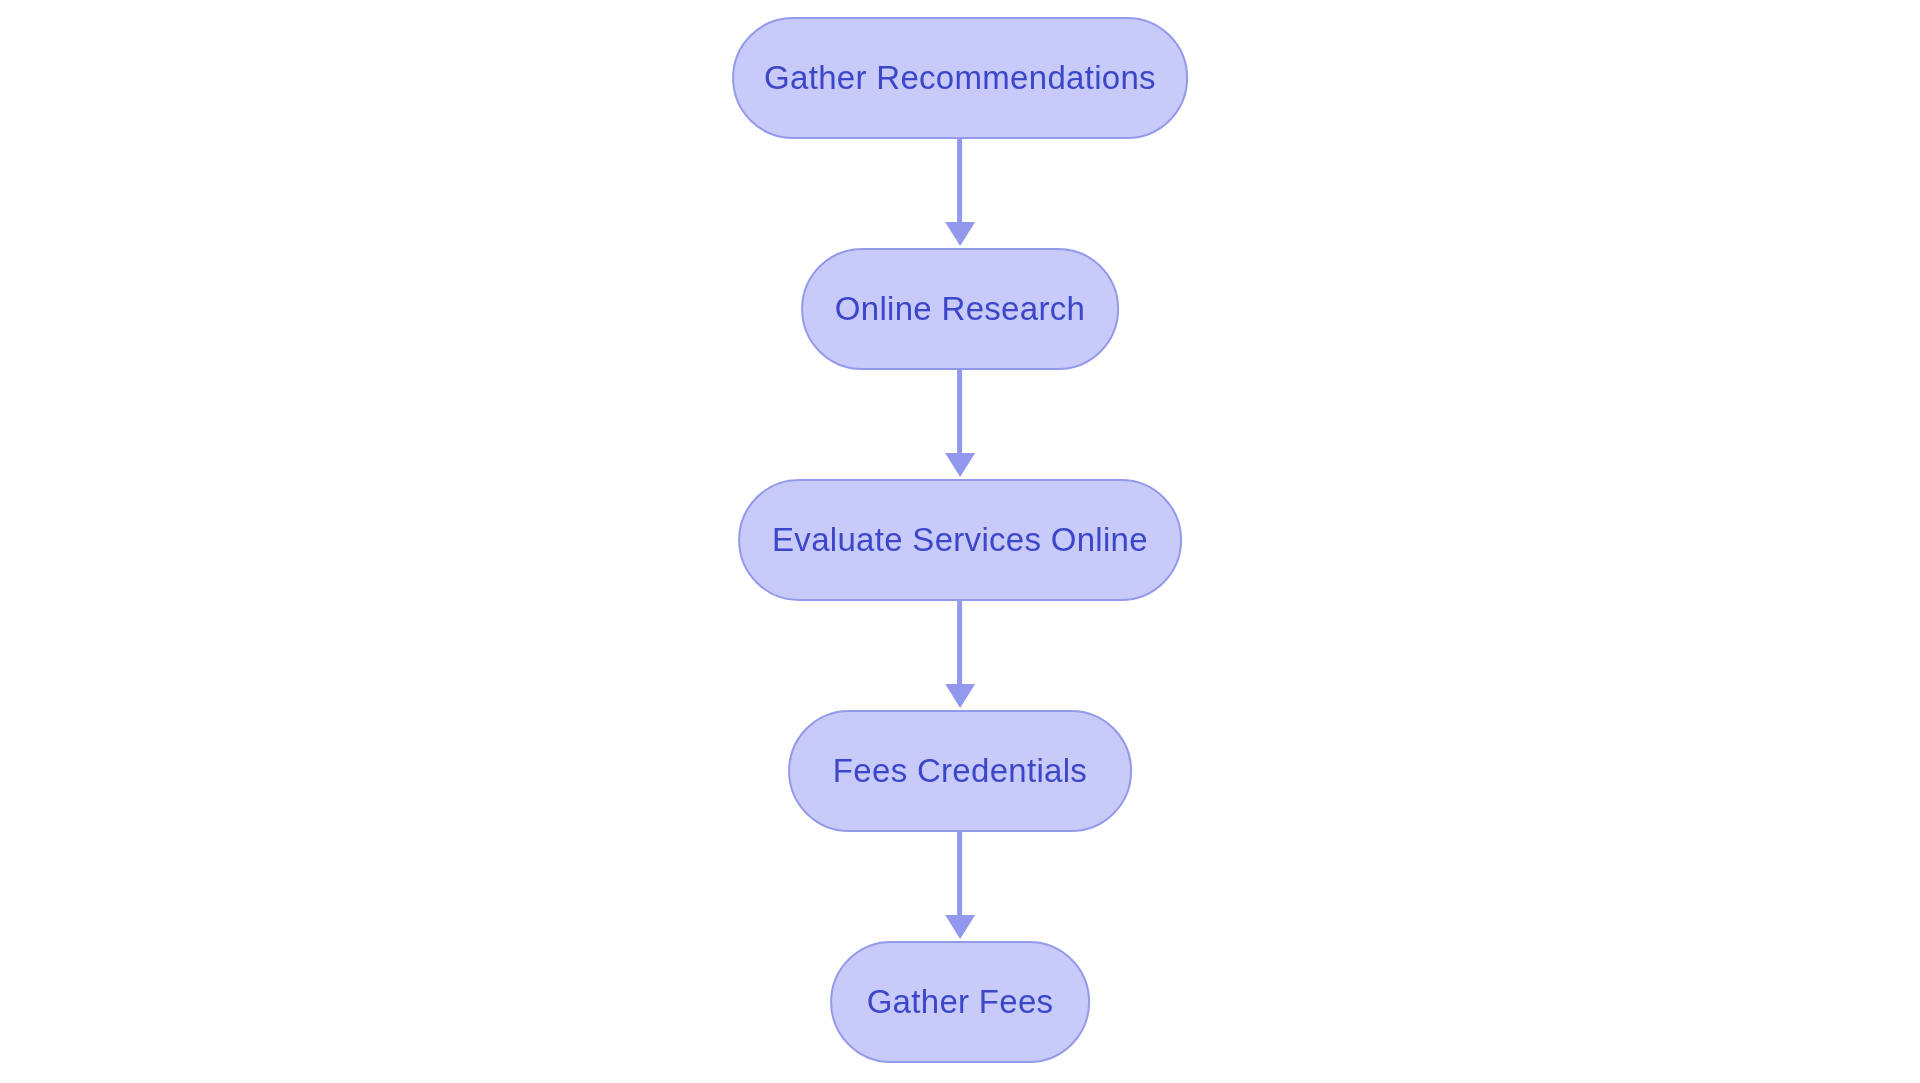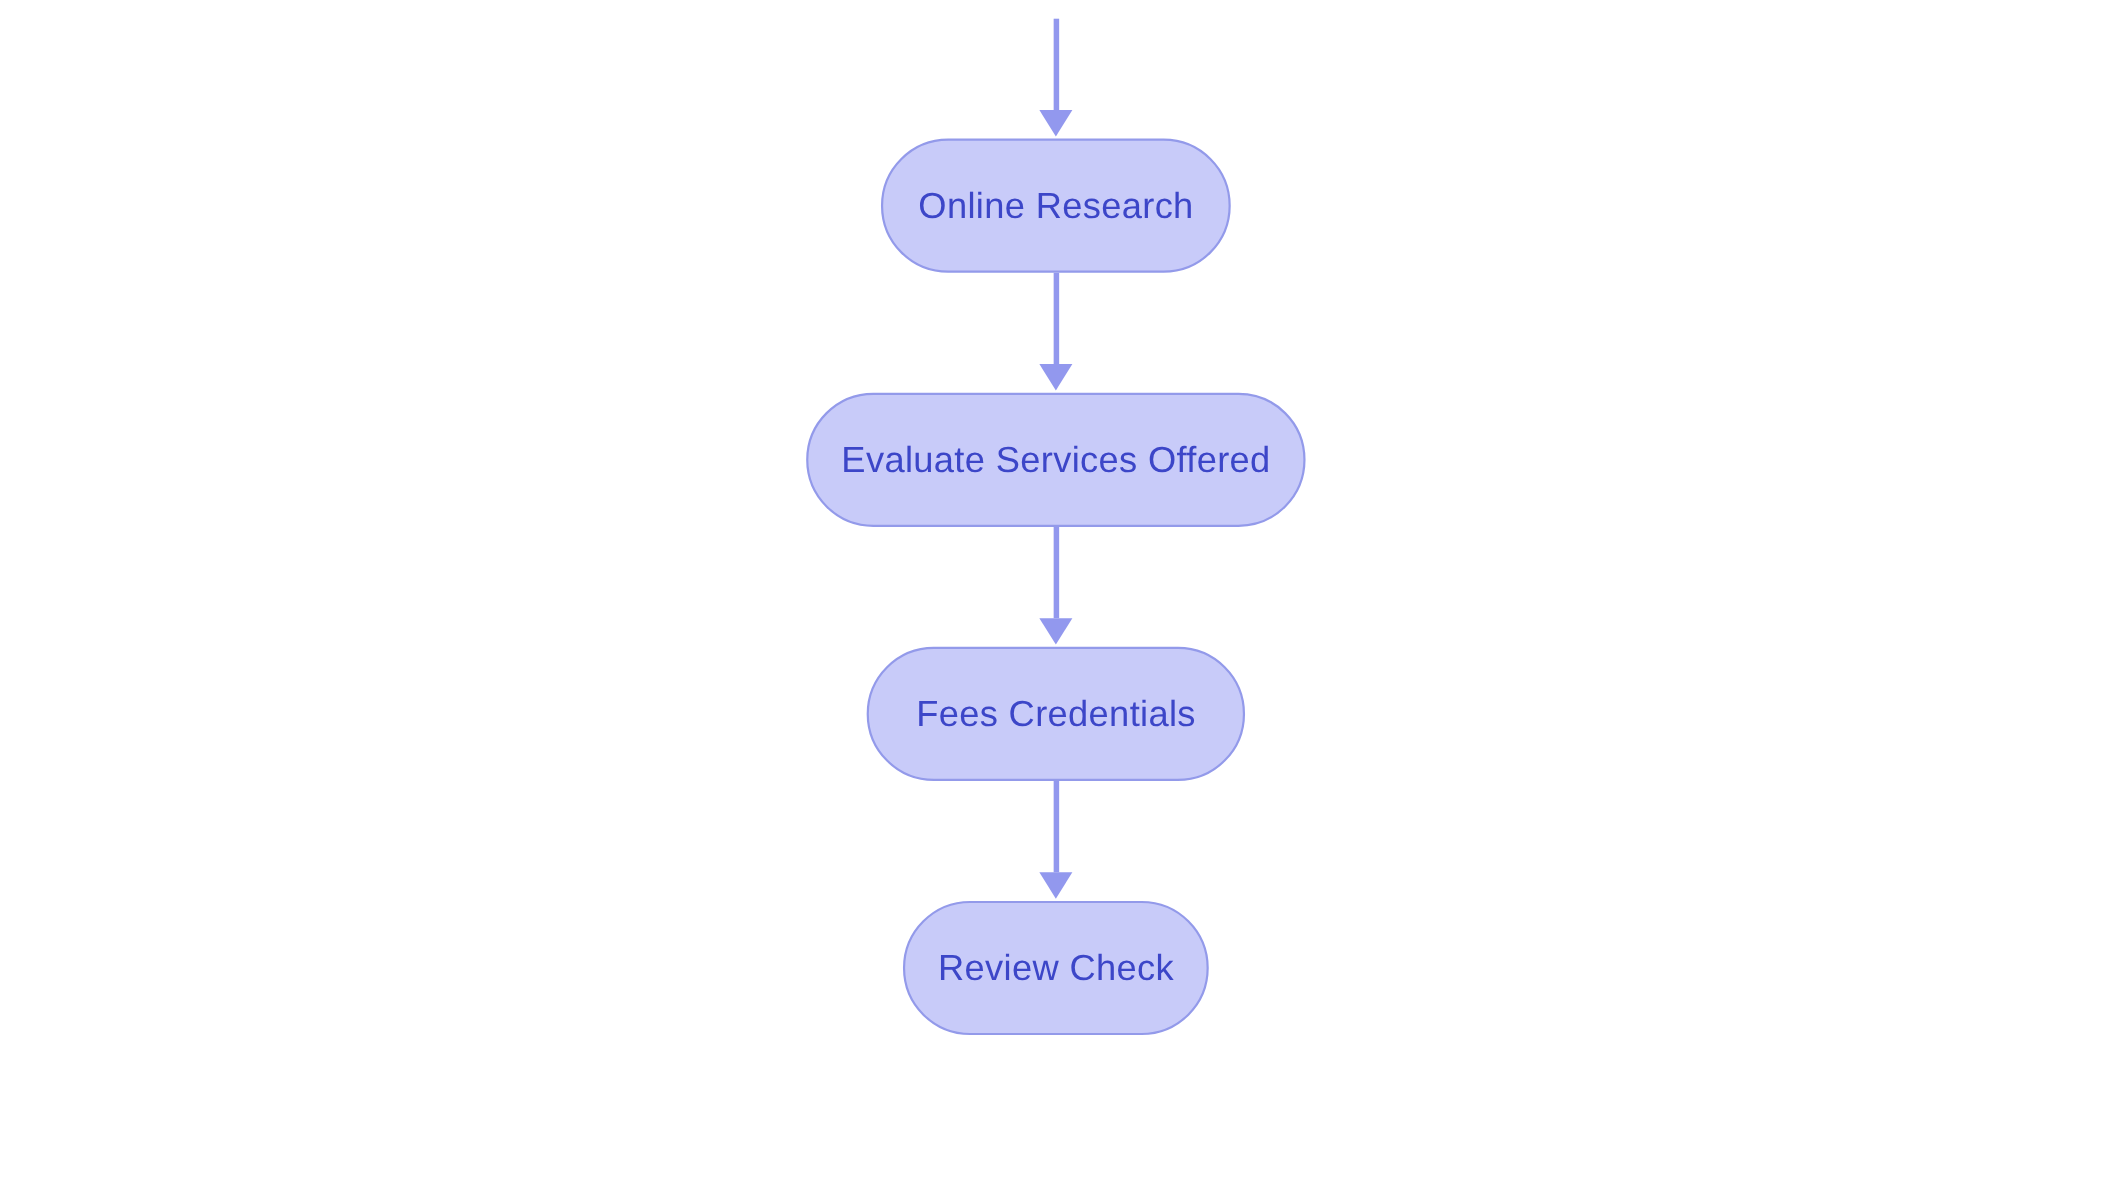--- a/index.html
+++ b/index.html
@@ -67,50 +67,53 @@
     border-left: 15px solid transparent;
     border-right: 15px solid transparent;
     border-top: 24px solid var(--arrow, #9298ee);
   }
 </style>
 </head>
 <body>
 
 <div class="canvas">
   <div class="flow-column" id="flow-column">
+  <div class="flow-node" style="min-width: 454px;">
+    <span class="node-label">Gather Recommendations</span>
+  </div>
 
   <div class="flow-arrow">
     <div class="arrow-line"></div>
     <div class="arrow-head"></div>
   </div>
 
   <div class="flow-node" style="min-width: 318px; align-items: center;">
     <span class="node-label">Online Research</span>
   </div>
 
   <div class="flow-arrow">
     <div class="arrow-line"></div>
     <div class="arrow-head"></div>
   </div>
 
   <div class="flow-node" style="min-width: 444px;">
-    <span class="node-label">Evaluate Services Offered</span>
+    <span class="node-label">Evaluate Services Online</span>
   </div>
 
   <div class="flow-arrow">
     <div class="arrow-line"></div>
     <div class="arrow-head"></div>
   </div>
 
   <div class="flow-node" style="min-width: 344px;">
     <span class="node-label">Fees Credentials</span>
   </div>
 
   <div class="flow-arrow">
     <div class="arrow-line"></div>
     <div class="arrow-head"></div>
   </div>
 
   <div class="flow-node" style="min-width: 260px;">
-    <span class="node-label">Review Check</span>
+    <span class="node-label">Gather Fees</span>
   </div>
 </div>
 </div>
 
 </body></html>

